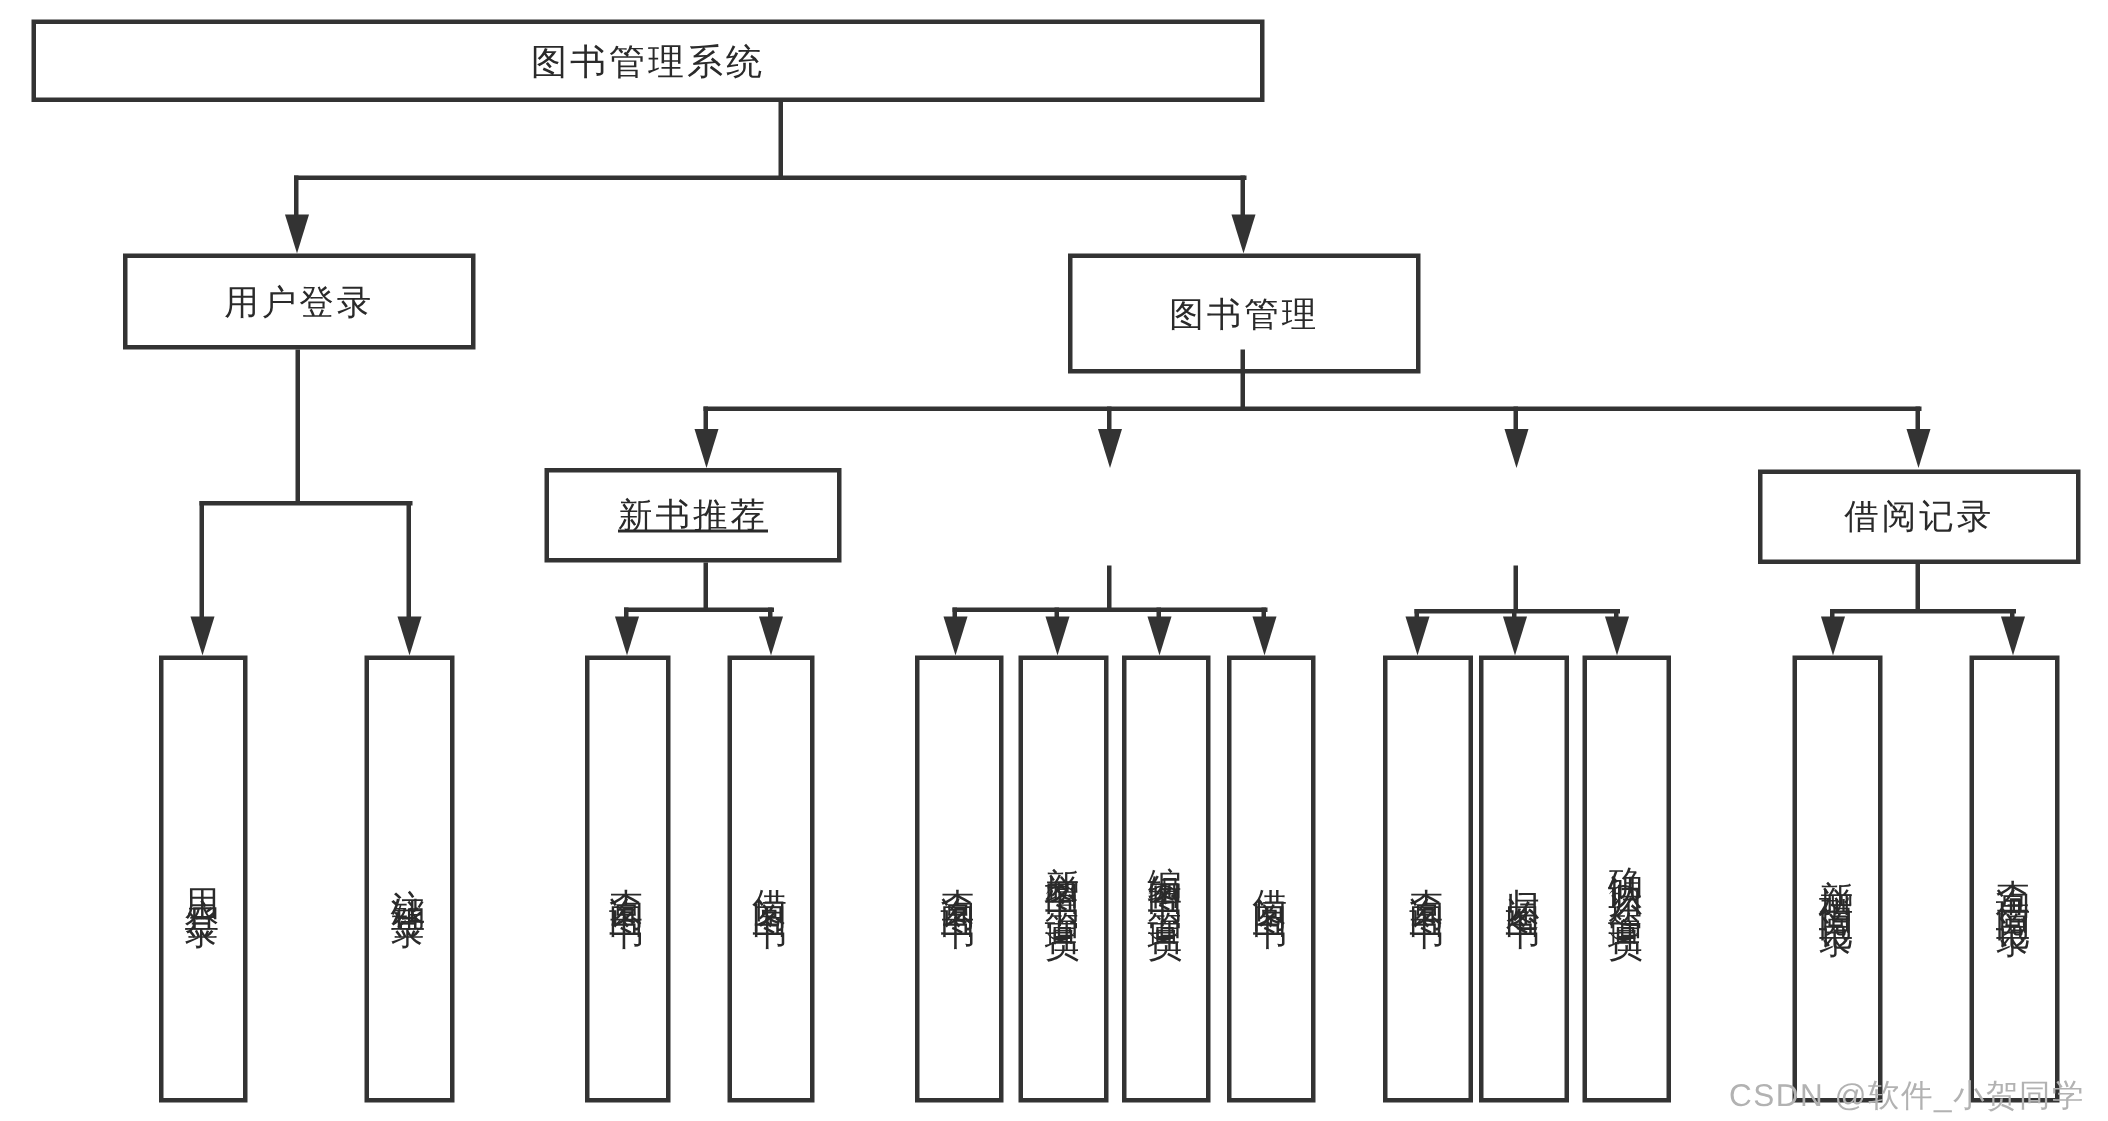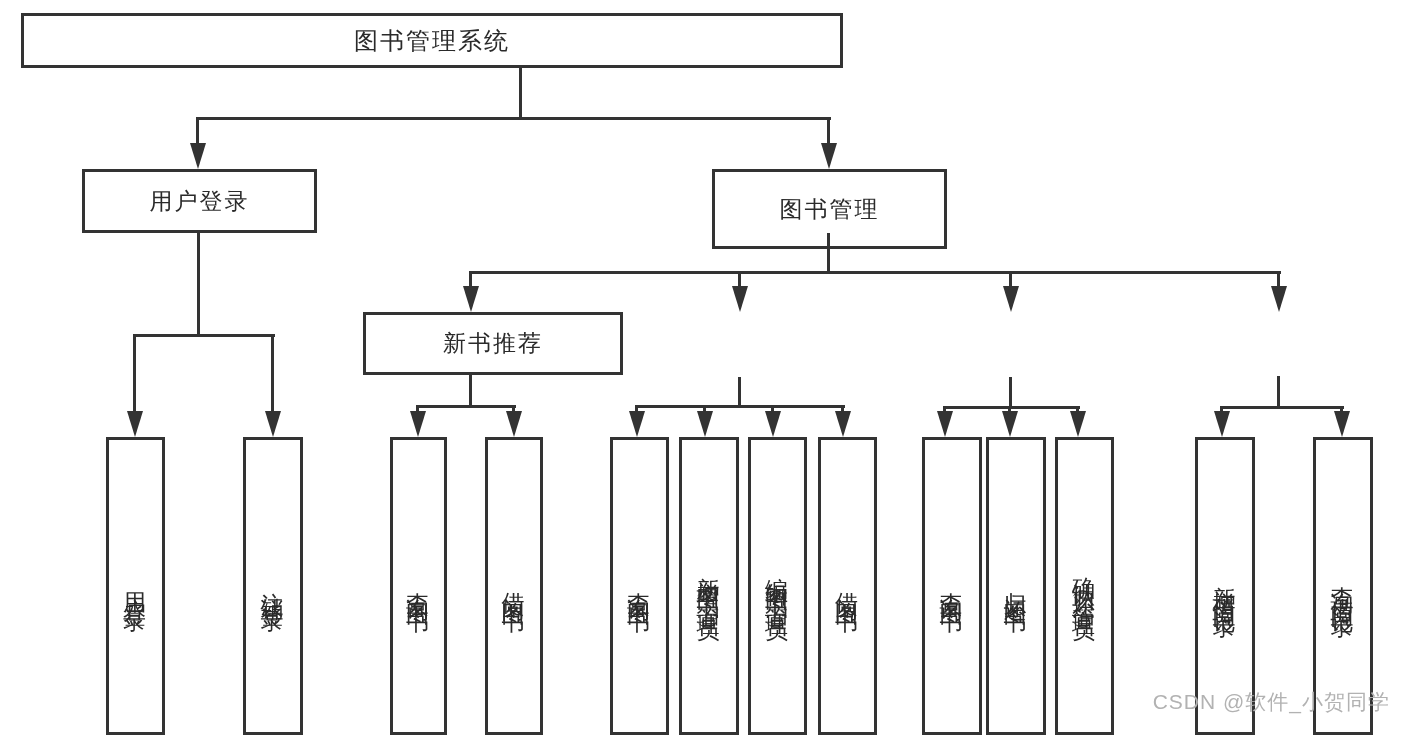--- a/index.html
+++ b/index.html
@@ -9,33 +9,34 @@
         display:flex;align-items:center;justify-content:center;color:#2a2a2a;}
   .hbox{font-size:23px;letter-spacing:2px;}
   .rootbox{font-size:24px;}
   .vbox{writing-mode:vertical-rl;font-size:23px;letter-spacing:6px;top:437px;height:298px;}
   .hline,.vline{position:absolute;background:#333333;}
   .hline{height:3px;}
   .vline{width:3px;}
   .arrow{position:absolute;width:0;height:0;
          border-left:8px solid transparent;border-right:8px solid transparent;
          border-top:26px solid #333333;}
-  .watermark{position:absolute;top:688px;right:15px;font-size:21px;color:#b2b2b2;letter-spacing:1px;}
+  .watermark{position:absolute;top:716px;right:15px;font-size:21px;color:#b2b2b2;letter-spacing:1px;}
 </style>
 </head>
 <body>
 
 <div class="canvas">
 
   <div class="node hbox rootbox" style="left:21px;top:13px;width:822px;height:55px;">图书管理系统</div>
 
   <div class="node hbox" style="left:82px;top:169px;width:235px;height:64px;">用户登录</div>
   <div class="node hbox" style="left:712px;top:169px;width:235px;height:80px;">图书管理</div>
 
-  <div class="node hbox" style="left:363px;top:312px;width:260px;height:63px;">新书推荐</div>
+  <div class="node hbox" style="left:363px;top:312px;width:198px;height:63px;text-decoration:underline;">新书推荐</div>
+  <div class="node hbox" style="left:1172px;top:313px;width:215px;height:63px;">借阅记录</div>
 
   <div class="node vbox" style="left:106px;width:59px;">用户登录</div>
   <div class="node vbox" style="left:243px;width:60px;">注销登录</div>
 
   <div class="node vbox" style="left:390px;width:57px;">查询图书</div>
   <div class="node vbox" style="left:485px;width:58px;">借阅图书</div>
 
   <div class="node vbox" style="left:610px;width:59px;">查询图书</div>
   <div class="node vbox" style="left:679px;width:60px;">新增图书（管理员）</div>
   <div class="node vbox" style="left:748px;width:59px;">编辑图书（管理员）</div>

